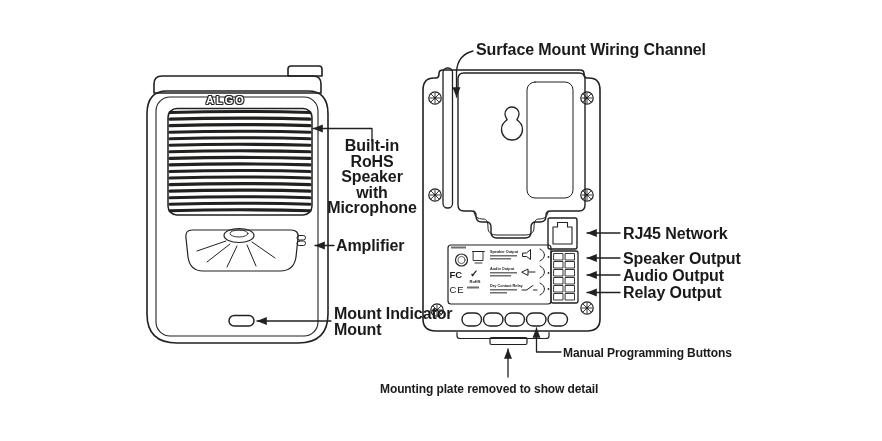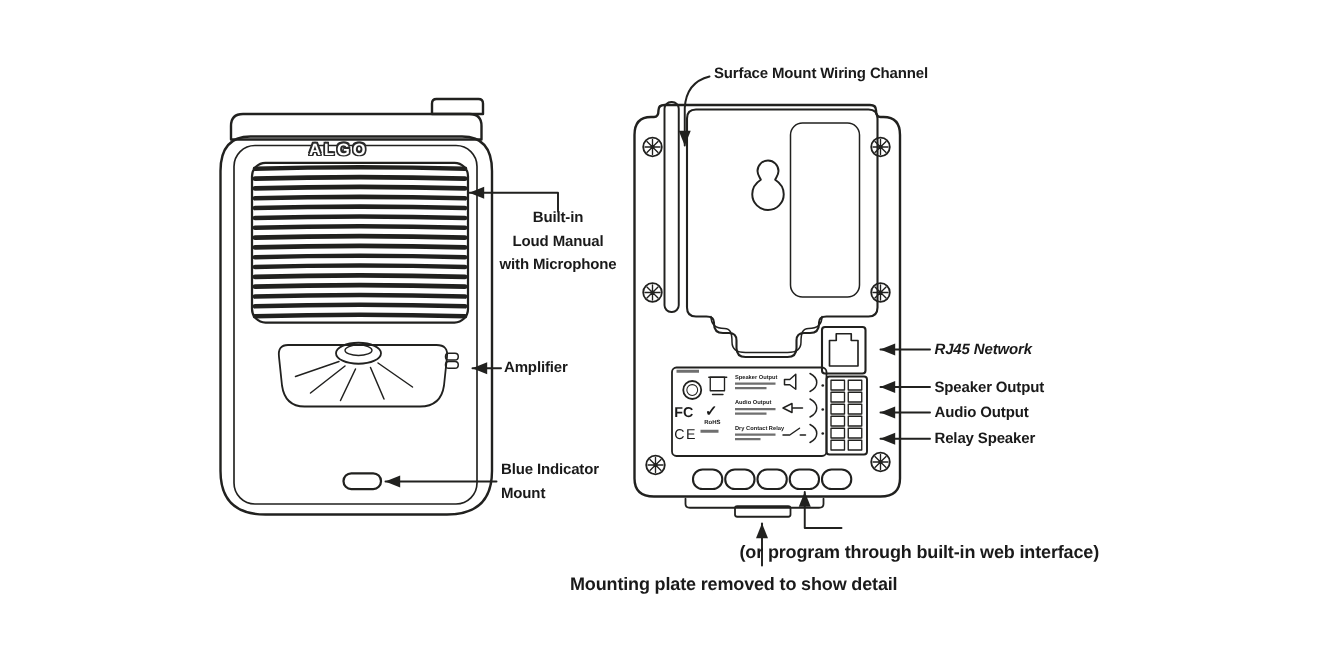--- a/index.html
+++ b/index.html
@@ -3,29 +3,29 @@
 <meta charset="utf-8">
 <style>
   html,body{margin:0;padding:0;background:#ffffff;}
   .stage{
     position:relative;width:882px;height:441px;background:#ffffff;overflow:hidden;
     font-family:"Liberation Sans",sans-serif;color:#1a1a1a;
   }
   .art{position:absolute;left:0;top:0;}
   svg{font-family:"Liberation Sans",sans-serif;}
   .lbl{
-    position:absolute;font-size:10px;font-weight:600;line-height:16px;
+    position:absolute;font-size:16px;font-weight:600;line-height:16px;
     letter-spacing:-0.1px;color:#1a1a1a;white-space:nowrap;
   }
   .lbl span{display:block;}
   .l-surface{left:476px;top:42px;}
   .l-speaker{left:321px;top:138px;width:102px;text-align:center;line-height:15.5px;white-space:normal;}
   .l-mic{left:336px;top:238px;}
   .l-blue{left:334px;top:306px;}
-  .l-rj45{left:623px;top:226px;font-style:italic;}
+  .l-rj45{left:623px;top:226px;}
   .l-spkout{left:623px;top:251px;}
   .l-audioout{left:623px;top:268px;}
   .l-relayout{left:623px;top:285px;}
   .l-prog1{left:563px;top:345px;font-size:12px;}
   .l-prog2{left:493px;top:360px;font-size:12px;}
   .l-mount{left:380px;top:381px;font-size:12px;}
   .algo{
     position:absolute;left:206px;top:94px;width:68px;text-align:left;
     font-size:11px;font-weight:bold;letter-spacing:2px;color:#ffffff;
     text-shadow:-1px -1px 0 #2a2a2a,1px -1px 0 #2a2a2a,-1px 1px 0 #2a2a2a,1px 1px 0 #2a2a2a,
@@ -187,38 +187,38 @@
       <path d="M620,292.5 L587,292.5" marker-end="url(#ah)"></path>
       <path d="M561,352 L536.5,352 L536.5,328" marker-end="url(#ah)"></path>
       <path d="M508,377 L508,349" marker-end="url(#ah)"></path>
     </g>
   </svg>
 
   <div class="algo">ALGO</div>
 
   <div class="lbl l-speaker">
     <span>Built-in</span>
-    <span>Loud Manual</span>
+    <span>RoHS Speaker</span>
     <span>with Microphone</span>
   </div>
 
   <div class="lbl l-mic">Amplifier</div>
 
   <div class="lbl l-blue">
-    <span>Blue Indicator</span>
+    <span>Mount Indicator</span>
     <span>Mount</span>
   </div>
 
   <div class="lbl l-surface">Surface Mount Wiring Channel</div>
 
   <div class="lbl l-rj45">RJ45 Network</div>
 
   <div class="lbl l-spkout">Speaker Output</div>
 
   <div class="lbl l-audioout">Audio Output</div>
 
-  <div class="lbl l-relayout">Relay Speaker</div>
-
-
-  <div class="lbl l-prog2">(or program through built-in web interface)</div>
+  <div class="lbl l-relayout">Relay Output</div>
+
+  <div class="lbl l-prog1">Manual Programming Buttons</div>
+
 
   <div class="lbl l-mount">Mounting plate removed to show detail</div>
 </div>
 
 </body></html>

